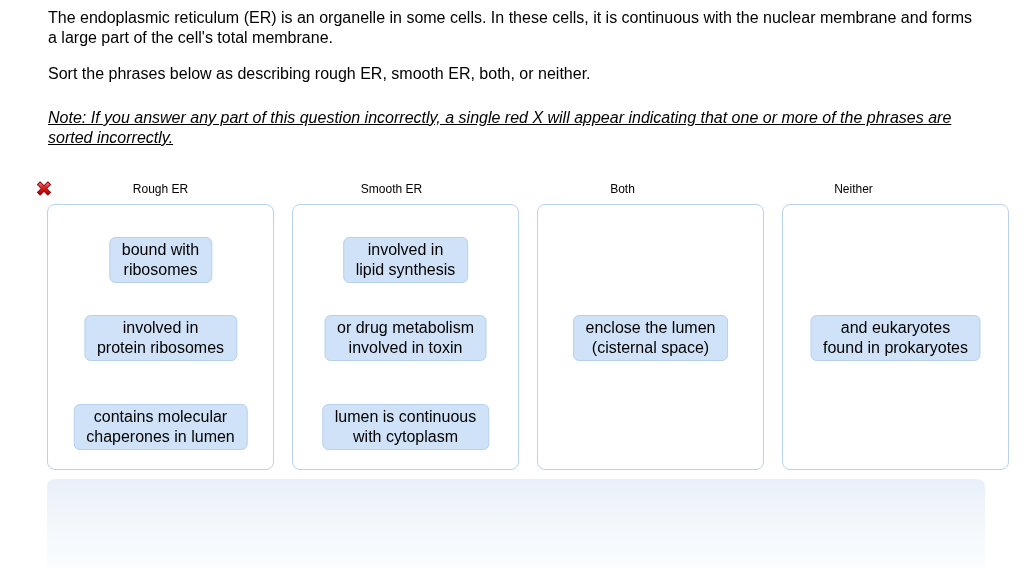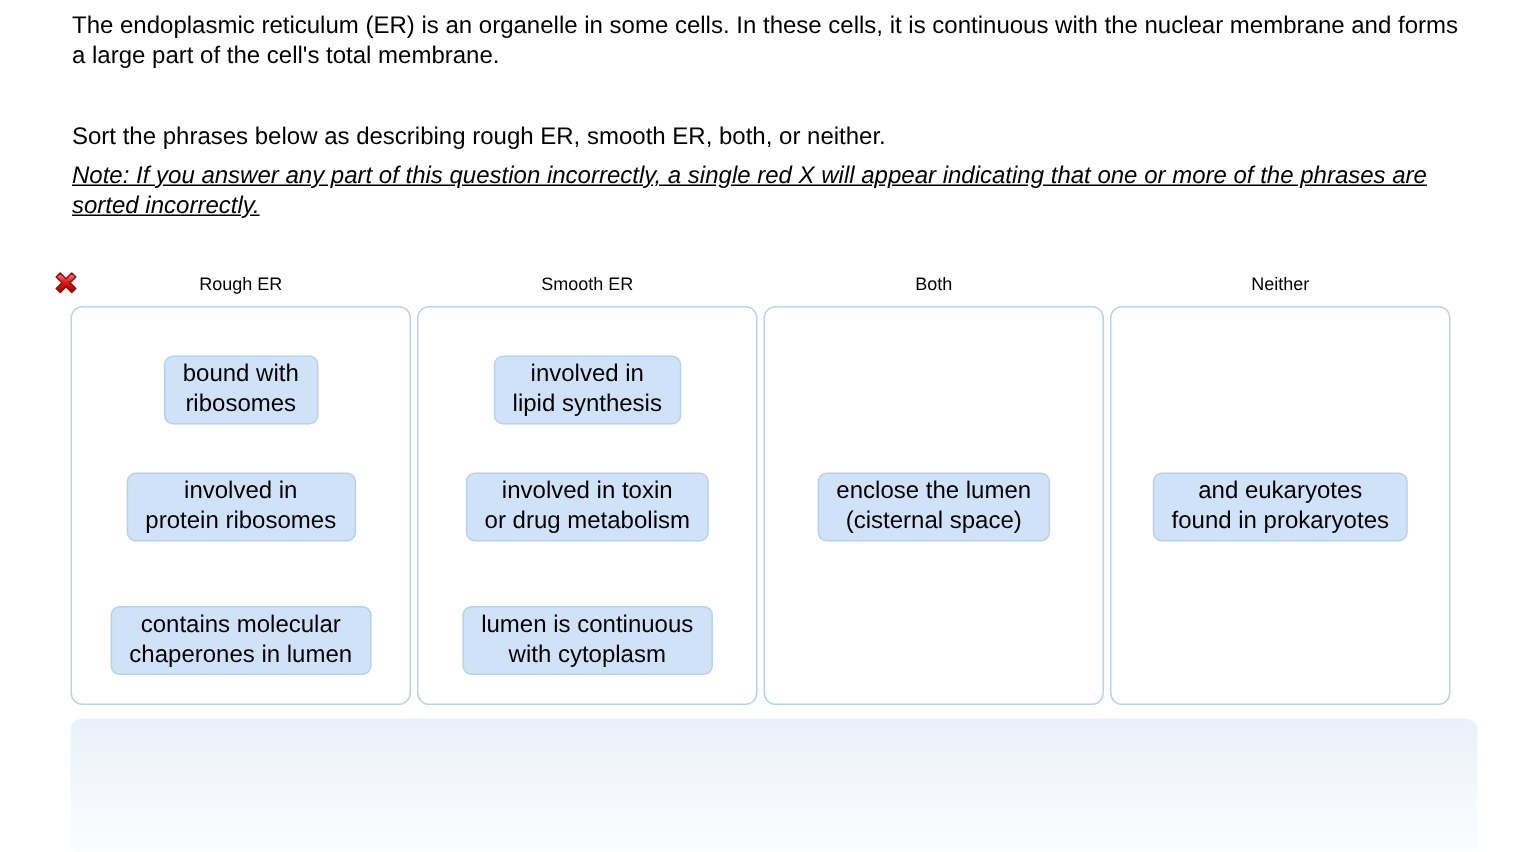--- a/index.html
+++ b/index.html
@@ -12,21 +12,21 @@
     overflow: hidden;
   }
   .text-block {
     position: absolute;
     left: 28px;
     font-size: 16px;
     line-height: 20px;
     margin-left: 20px;
   }
   .para1 { top: 8px;  width: 932px; }
-  .para2 { top: 82px; width: 932px; }
+  .para2 { top: 64px; width: 932px; }
   .note  { top: 108px; width: 952px; font-style: italic; text-decoration: underline; }
 
   .x-icon {
     position: absolute;
     left: 32px; top: 177px;
     width: 24px; height: 23px;
   }
   .x-icon svg { display: block; width: 100%; height: 100%; }
 
   .header-row {
@@ -40,21 +40,21 @@
     width: 227px;
     text-align: center;
     font-size: 12px;
     line-height: 19px;
   }
 
   .bins-row {
     position: absolute;
     top: 204px; left: 47px;
     display: flex;
-    gap: 4px;
+    gap: 18px;
   }
   .bin {
     position: relative;
     width: 227px; height: 266px;
     box-sizing: border-box;
     background: #ffffff;
     border: 1px solid #b9d3ee;
     border-radius: 8px;
   }
   .chip {
@@ -127,22 +127,22 @@
       <span>chaperones in lumen</span>
     </div>
   </div>
 
   <div class="bin">
     <div class="chip slot-0">
       <span>involved in</span>
       <span>lipid synthesis</span>
     </div>
     <div class="chip slot-1">
+      <span>or drug metabolism</span>
       <span>involved in toxin</span>
-      <span>or drug metabolism</span>
     </div>
     <div class="chip slot-2">
       <span>lumen is continuous</span>
       <span>with cytoplasm</span>
     </div>
   </div>
 
   <div class="bin">
     <div class="chip slot-1">
       <span>enclose the lumen</span>

